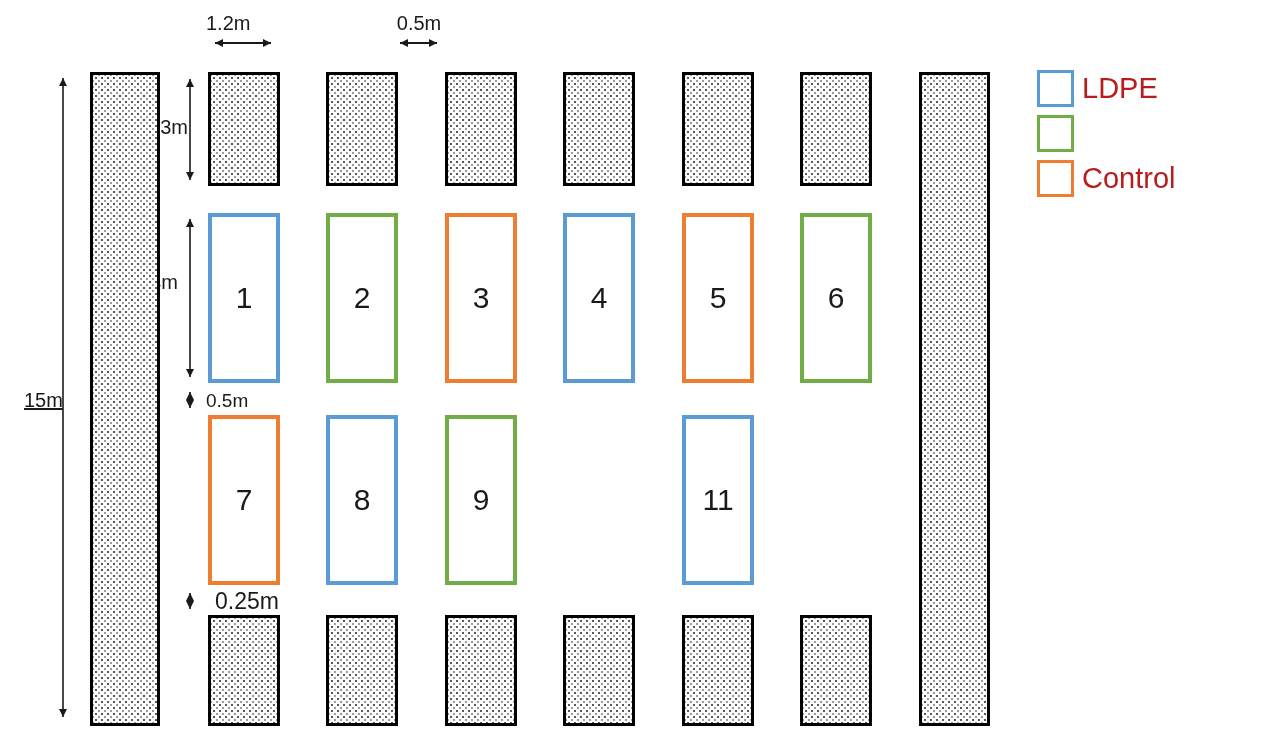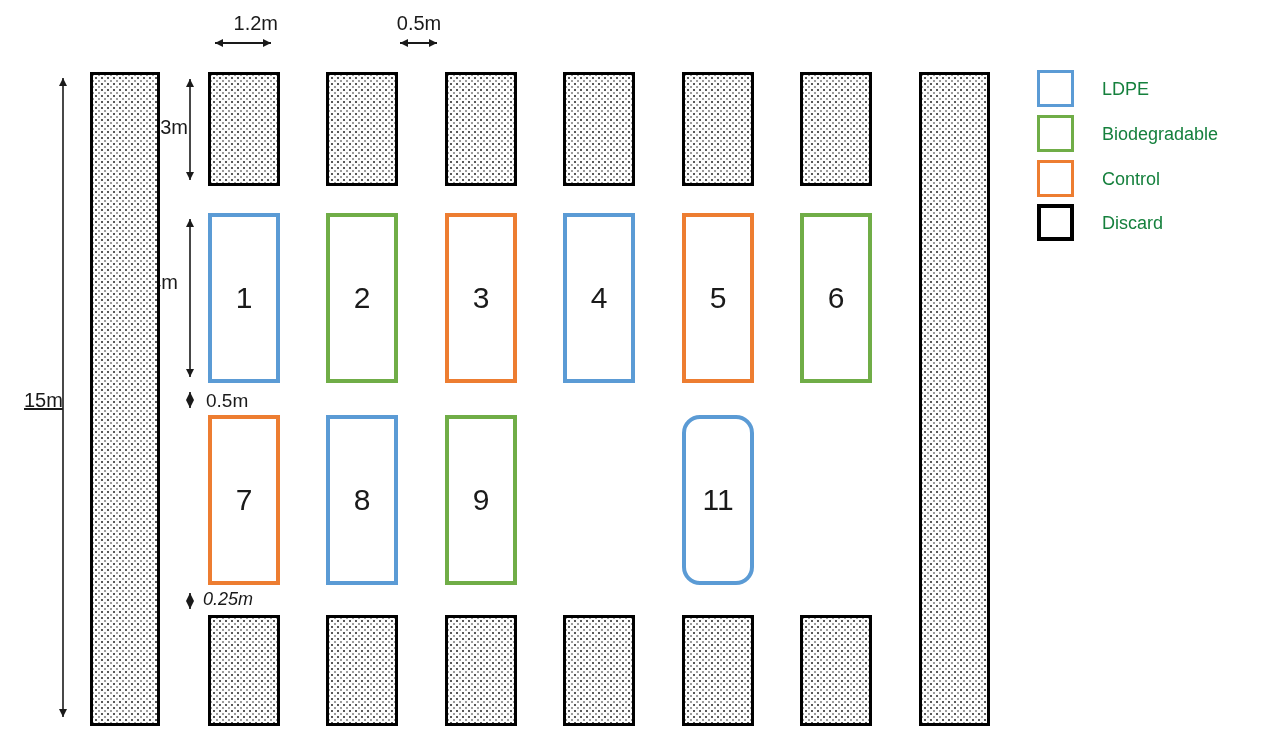--- a/index.html
+++ b/index.html
@@ -2,27 +2,27 @@
 <html><head>
 <meta charset="utf-8">
 <style>
   html,body{margin:0;padding:0;background:#fff;}
   .canvas{
     position:relative;width:1280px;height:737px;background:#fff;overflow:hidden;
     font-family:"Liberation Sans",sans-serif;color:#1a1a1a;
   }
   .arrows{position:absolute;left:0;top:0;width:1280px;height:737px;pointer-events:none;}
   .dim{position:absolute;font-size:20px;color:#1a1a1a;line-height:1;white-space:nowrap;}
-  .L-pw{left:206px;top:13px;width:72px;text-align:right;}
+  .L-pw{left:206px;top:13px;width:72px;text-align:left;}
   .L-cg{left:390px;top:13px;width:58px;text-align:center;}
   .L-fl{left:24px;top:390px;text-decoration:underline;}
   .L-tb{left:140px;top:117px;width:48px;text-align:right;}
   .L-pl{left:140px;top:272px;width:48px;text-align:center;}
   .L-rg{left:206px;top:391px;font-size:19px;}
-  .L-bg{left:203px;top:590px;font-size:18px;font-style:italic;}
+  .L-bg{left:215px;top:590px;font-size:23px;}
   .dotfill{
     background-color:#fdfdfd;
     background-image:
       radial-gradient(circle,#555 0.7px,transparent 1.1px),
       radial-gradient(circle,#9a9a9a 0.7px,transparent 1.1px);
     background-size:6px 6px,6px 6px;
     background-position:0 0,3px 3px;
   }
   .discard{position:absolute;border:3px solid #000;box-sizing:border-box;}
   .d-tall-left{left:90px;top:72px;width:70px;height:654px;}
@@ -36,21 +36,21 @@
   .plot-num{font-size:30px;color:#1a1a1a;}
   .c1{left:208px}.c2{left:326px}.c3{left:445px}.c4{left:563px}.c5{left:682px}.c6{left:800px}
   .r1{top:213px}.r2{top:415px}
   .legend-item{position:absolute;left:1037px;display:flex;align-items:center;}
   .lg1{top:70px}.lg2{top:115px}.lg3{top:160px}.lg4{top:204px}
   .legend-swatch{
     width:37px;height:37px;border:3px solid #888;background:#fff;
     box-sizing:border-box;flex:0 0 auto;
   }
   .legend-swatch.dotted{border-width:4px;}
-  .legend-label{font-size:18px;color:#15803d;margin-left:28px;line-height:1;}
+  .legend-label{font-size:29px;color:#b91c1c;margin-left:8px;line-height:1;}
 </style>
 </head>
 <body>
 
 <div class="canvas">
 
   <svg class="arrows" viewBox="0 0 1280 737">
     <defs>
       <marker id="ah" markerWidth="12" markerHeight="12" refX="8" refY="4" orient="auto-start-reverse" markerUnits="userSpaceOnUse">
         <path d="M0,0 L8,4 L0,8 Z" fill="#1a1a1a"></path>
@@ -104,41 +104,36 @@
 
   <div class="plot r2 c1" style="border-color: rgb(237, 125, 49);">
       <span class="plot-num">7</span>
     </div>
   <div class="plot r2 c2" style="border-color: rgb(91, 155, 213);">
       <span class="plot-num">8</span>
     </div>
   <div class="plot r2 c3" style="border-color: rgb(112, 173, 71);">
       <span class="plot-num">9</span>
     </div>
-  <div class="plot r2 c5" style="border-color: rgb(91, 155, 213); border-radius: 18px;">
+  <div class="plot r2 c5" style="border-color: rgb(91, 155, 213);">
       <span class="plot-num">11</span>
     </div>
 
   <div class="discard dotfill d-bottom c1"></div>
   <div class="discard dotfill d-bottom c2"></div>
   <div class="discard dotfill d-bottom c3"></div>
   <div class="discard dotfill d-bottom c4"></div>
   <div class="discard dotfill d-bottom c5"></div>
   <div class="discard dotfill d-bottom c6"></div>
 
   <div class="legend-item lg1">
     <span class="legend-swatch" style="border-color: rgb(91, 155, 213);"></span>
     <span class="legend-label">LDPE</span>
   </div>
   <div class="legend-item lg2">
     <span class="legend-swatch" style="border-color: rgb(112, 173, 71);"></span>
-    <span class="legend-label">Biodegradable</span>
   </div>
   <div class="legend-item lg3">
     <span class="legend-swatch" style="border-color: rgb(237, 125, 49);"></span>
     <span class="legend-label">Control</span>
   </div>
-  <div class="legend-item lg4">
-    <span class="legend-swatch dotted dotfill" style="border-color: rgb(0, 0, 0);"></span>
-    <span class="legend-label">Discard</span>
-  </div>
 
 </div>
 
 </body></html>

